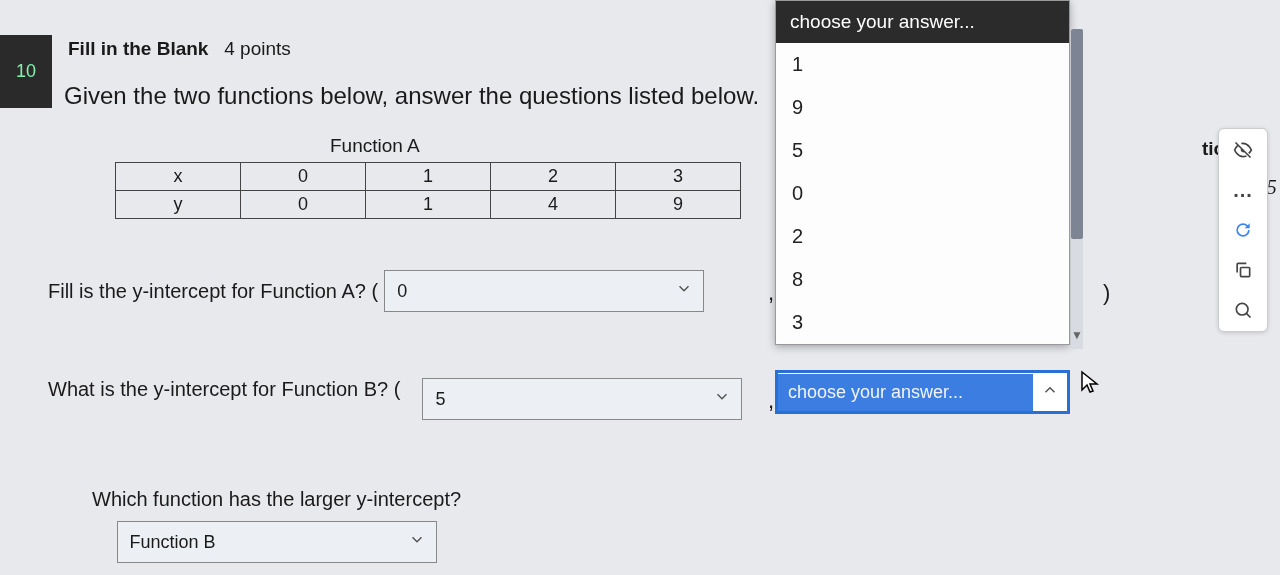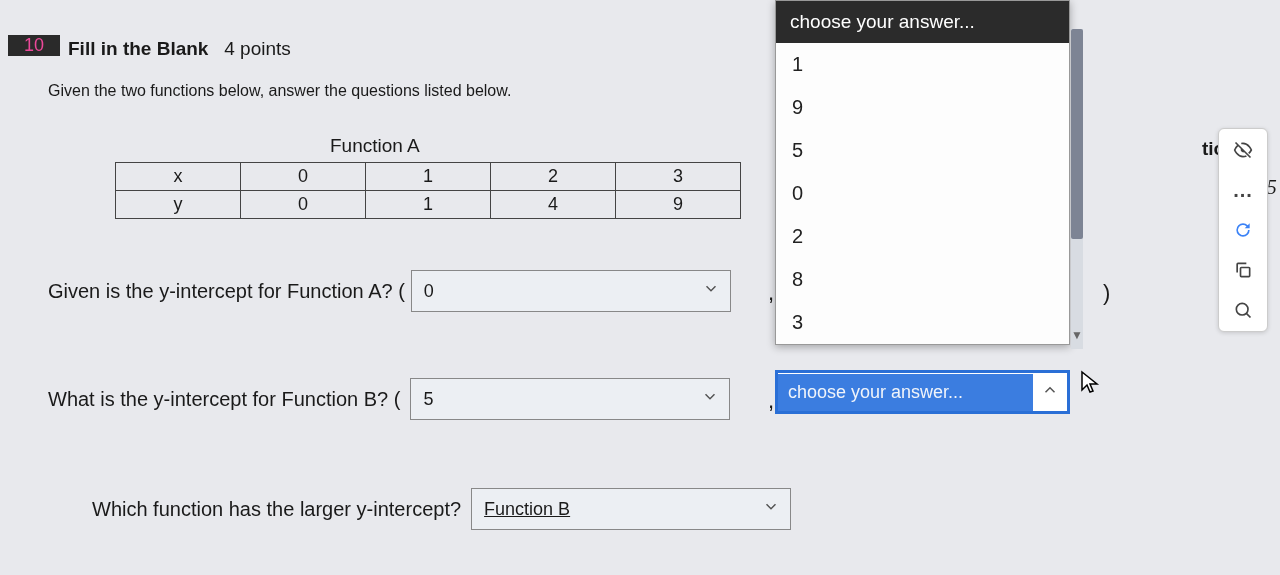--- a/index.html
+++ b/index.html
@@ -1,28 +1,28 @@
 <!DOCTYPE html>
 <html><head>
 <meta charset="utf-8">
 <style>
 * { box-sizing: border-box; margin: 0; padding: 0; }
 body { font-family: 'Segoe UI', Arial, sans-serif; background: #e8e9ed; width: 1280px; height: 575px; overflow: hidden; position: relative; color: #1a1a1a; }
-.badge { position: absolute; left: 8px; top: 35px; background: #2a2a2a; color: #ec4899; padding: 0 16px; font-size: 18px; font-weight: 500; }
+.badge { position: absolute; left: 0; top: 35px; background: #2a2a2a; color: #86efac; padding: 26px 16px; font-size: 18px; font-weight: 500; }
 .header { position: absolute; left: 68px; top: 38px; font-size: 19px; }
 .header b { font-weight: 700; }
-.instr { position: absolute; left: 48px; top: 82px; font-size: 16px; }
+.instr { position: absolute; left: 64px; top: 82px; font-size: 24px; }
 .tbl-title { position: absolute; left: 330px; top: 135px; font-weight: 400; font-size: 19px; }
 .tbl { position: absolute; left: 115px; top: 162px; border-collapse: collapse; }
 .tbl td { border: 1px solid #444; width: 125px; height: 28px; text-align: center; font-size: 18px; background: #e8e9ed; }
 .q1 { position: absolute; left: 48px; top: 270px; font-size: 20px; display: flex; align-items: center; gap: 6px; }
-.q2 { position: absolute; left: 48px; top: 378px; font-size: 20px; display: flex; align-items: center; gap: 10px; }
-.q3 { position: absolute; left: 92px; top: 488px; font-size: 20px; display: flex; align-items: center; gap: 10px; }
+.q2 { position: absolute; left: 48px; top: 378px; font-size: 20px; display: flex; gap: 22px; }
+.q3 { position: absolute; left: 92px; top: 488px; font-size: 20px; display: flex; align-items: center; gap: 10px; flex-direction: column; }
 .sel { border: 1px solid #888; background: #eceff3; height: 42px; width: 320px; padding: 0 36px 0 12px; font-size: 18px; position: relative; display: inline-flex; align-items: center; }
-.sel.sm { width: 320px; text-decoration: underline; }
+.sel.sm { width: 320px; }
 .chev { position: absolute; right: 10px; top: 50%; transform: translateY(-50%); }
 .chev svg { width: 18px; height: 18px; stroke: #555; fill: none; stroke-width: 2; }
 .dd { position: absolute; left: 775px; top: 0; width: 295px; background: #fdfdfd; border: 1px solid #999; box-shadow: 0 2px 8px rgba(0,0,0,.3); z-index: 50; }
 .dd-head { background: #2b2b2b; color: #fff; padding: 10px 14px; font-size: 19px; }
 .dd-item { padding: 10px 16px; font-size: 20px; color: #222; border: none; background: transparent; width: 100%; text-align: left; cursor: pointer; }
 .dd-track { position: absolute; right: -14px; top: 28px; width: 12px; height: 320px; background: #d8dce2; }
 .dd-thumb { position: absolute; right: -14px; top: 28px; width: 12px; height: 210px; background: #7d8494; border-radius: 2px; }
 .dd-arrow { position: absolute; right: -14px; bottom: 2px; font-size: 12px; color: #666; }
 .active-sel { position: absolute; left: 775px; top: 370px; width: 295px; height: 44px; border: 3px solid #2a6fd6; background: #fff; display: flex; align-items: center; z-index: 49; }
 .active-sel .lbl { background: #3b7de0; color: #f0f4fa; padding: 8px 10px; font-size: 18px; flex: 1; white-space: nowrap; overflow: hidden; }
@@ -63,21 +63,21 @@
     <td>y</td>
     <td>0</td>
     <td>1</td>
     <td>4</td>
     <td>9</td>
   </tr>
 </tbody>
   </table>
 
 <div class="q1">
-  <span>Given is the y-intercept for Function A? (</span>
+  <span>Fill is the y-intercept for Function A? (</span>
   <div class="sel">
     <span>0</span>
     <span class="chev"><svg viewBox="0 0 24 24">
           <polyline points="6 9 12 15 18 9"></polyline>
         </svg></span>
   </div>
 </div>
 <span class="paren comma1">,</span>
 <span class="paren paren2">)</span>
 

